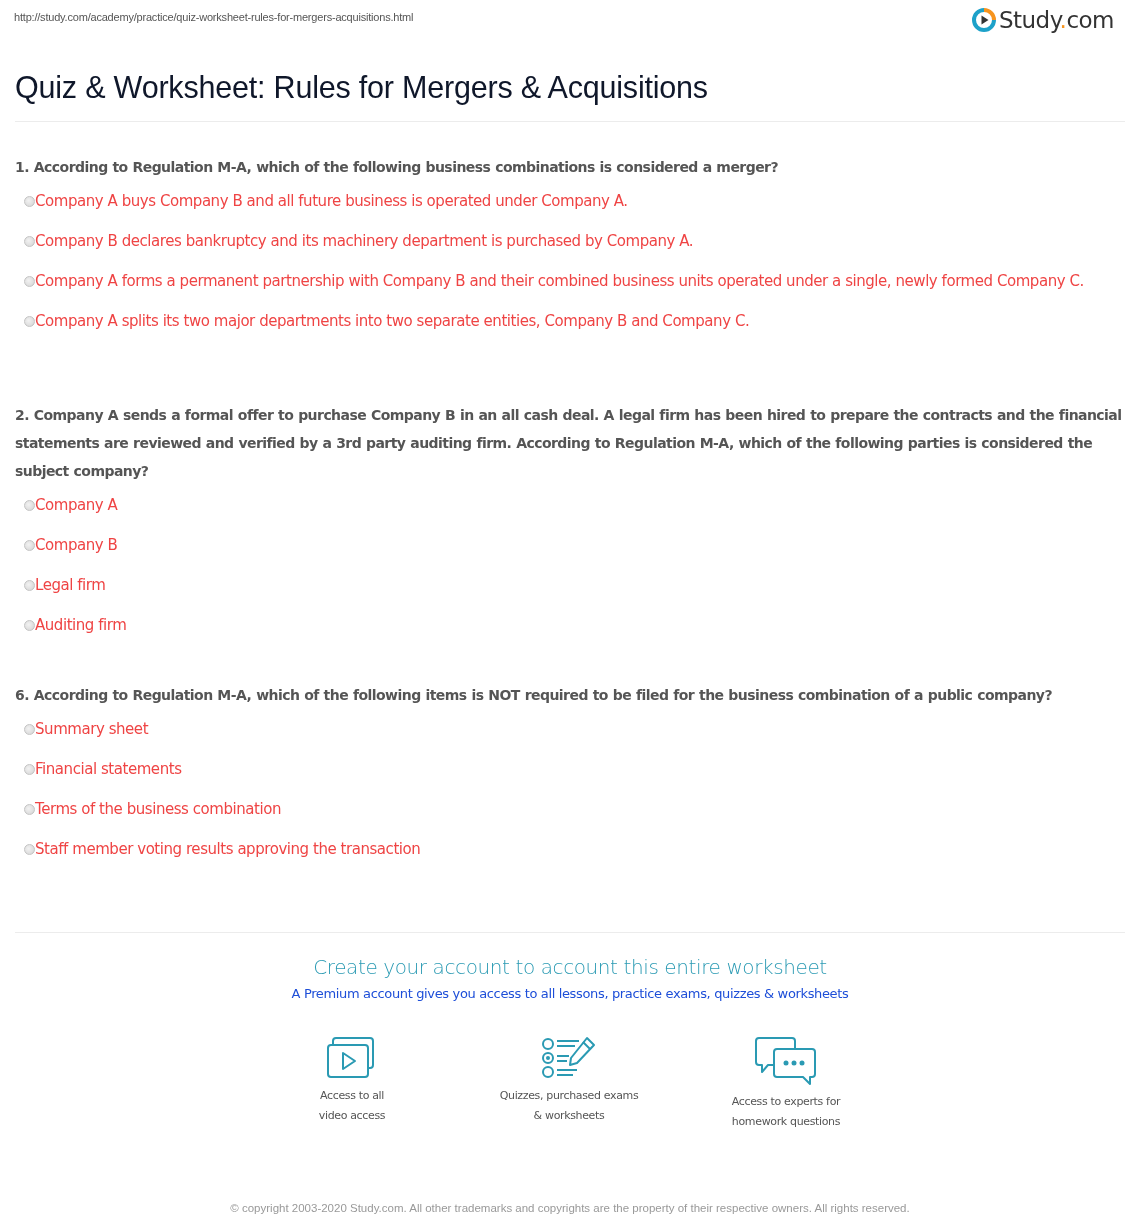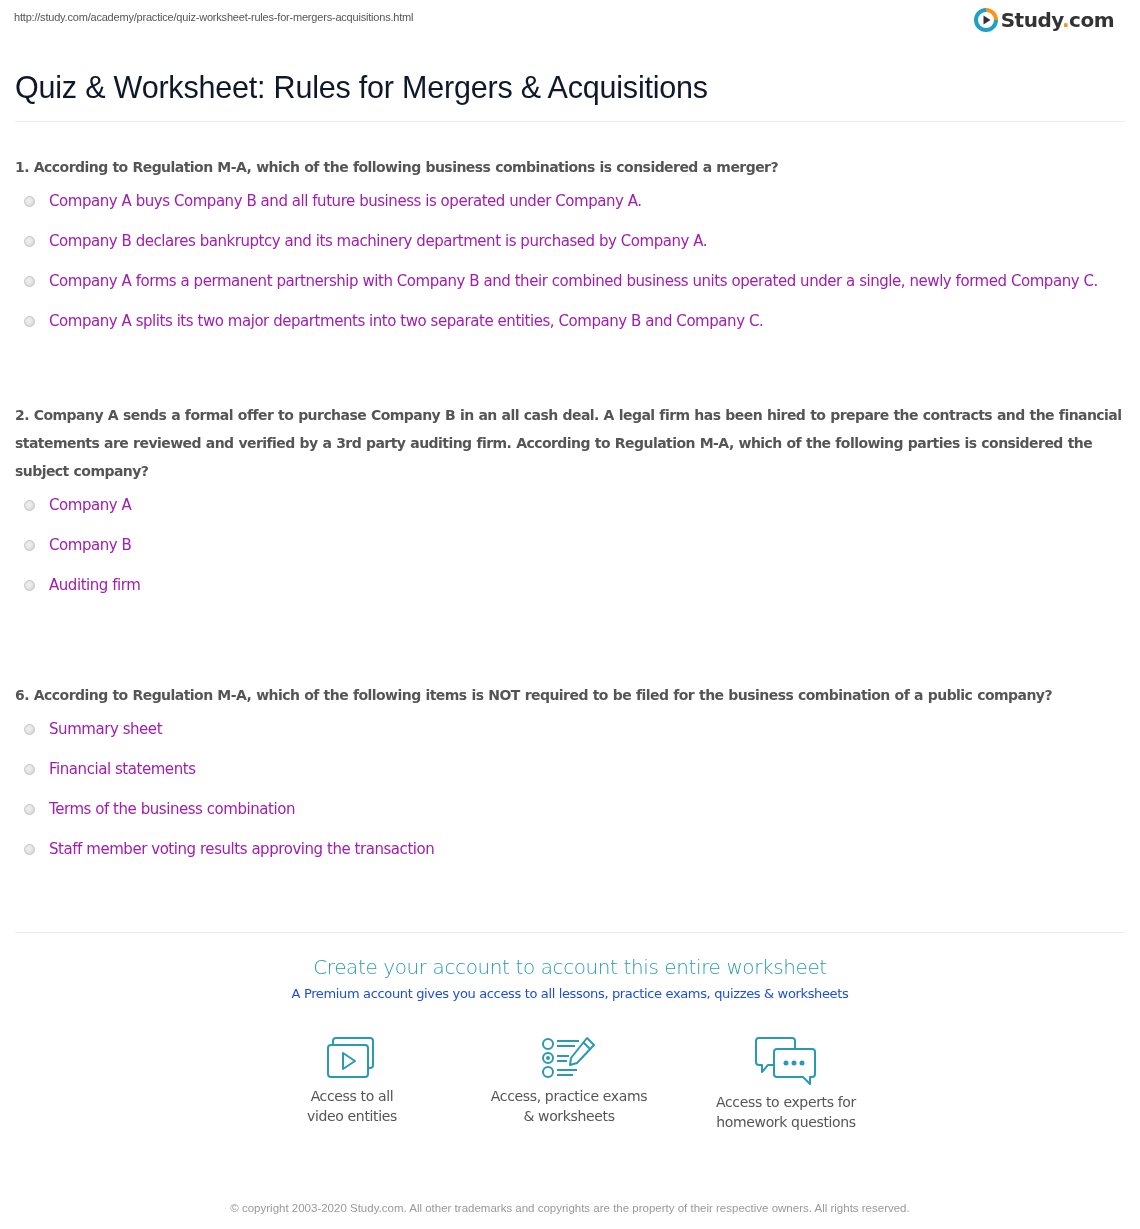--- a/index.html
+++ b/index.html
@@ -25,22 +25,22 @@
       position: absolute;
       right: 26px;
       top: 8px;
       display: flex;
       align-items: center;
       gap: 3px;
     }
     .logo svg { display: block; }
     .logo-text {
       font-family: "DejaVu Sans", sans-serif;
-      font-size: 20px;
-      font-weight: bold;
+      font-size: 23px;
+      font-weight: normal;
       color: #333333;
       letter-spacing: -0.5px;
       line-height: 1;
     }
     .logo-dot { color: #f7941e; }
     .page-title {
       position: absolute;
       left: 15px;
       top: 70px;
       font-family: "Liberation Sans", sans-serif;
@@ -80,24 +80,24 @@
     .radio {
       flex: 0 0 auto;
       width: 11px;
       height: 11px;
       border-radius: 50%;
       background: radial-gradient(circle at 40% 40%, #f2f2f2 0%, #dcdcdc 70%, #c8c8c8 100%);
       border: 1px solid #c4c4c4;
       margin: 7px 0 0 9px;
     }
     .opt-label {
-      margin-left: 14px;
+      margin-left: 0;
       font-family: "DejaVu Sans", sans-serif;
       font-size: 15px;
-      color: #a21caf;
+      color: #ef4444;
       line-height: 24px;
       letter-spacing: -0.45px;
     }
     .section-divider {
       position: absolute;
       left: 15px;
       right: 15px;
       top: 932px;
       height: 1px;
       background: #ececec;
@@ -128,21 +128,21 @@
     .feature {
       position: absolute;
       top: 1036px;
       width: 200px;
       text-align: center;
     }
     .feature svg { display: block; margin: 0 auto; }
     .feature-label {
       margin-top: 6px;
       font-family: "DejaVu Sans", sans-serif;
-      font-size: 14px;
+      font-size: 11px;
       line-height: 20px;
       color: #555;
       letter-spacing: -0.35px;
     }
     .copyright {
       position: absolute;
       left: 215px;
       width: 710px;
       top: 1164px;
       text-align: center;
@@ -197,20 +197,24 @@
 <div class="question" style="top:401px;">
   <div class="q-text">2. Company A sends a formal offer to purchase Company B in an all cash deal. A legal firm has been hired to prepare the contracts and the financial statements are reviewed and verified by a 3rd party auditing firm. According to Regulation M-A, which of the following parties is considered the subject company?</div>
   <ul class="options">
     <li class="option">
       <span class="radio"></span>
       <span class="opt-label">Company A</span>
     </li>
     <li class="option">
       <span class="radio"></span>
       <span class="opt-label">Company B</span>
+    </li>
+    <li class="option">
+      <span class="radio"></span>
+      <span class="opt-label">Legal firm</span>
     </li>
     <li class="option">
       <span class="radio"></span>
       <span class="opt-label">Auditing firm</span>
     </li>
   </ul>
 </div>
 
 <div class="question" style="top:681px;">
   <div class="q-text">6. According to Regulation M-A, which of the following items is NOT required to be filed for the business combination of a public company?</div>
@@ -242,21 +246,21 @@
 <div class="feature" style="left:252px;">
   <span>
     <svg width="52" height="44" viewBox="0 0 52 44">
       <rect x="7" y="2" width="40" height="30" rx="3" fill="#fff" stroke="#2a9ab3" stroke-width="2"></rect>
       <rect x="2" y="9" width="40" height="32" rx="3" fill="#fff" stroke="#2a9ab3" stroke-width="2"></rect>
       <path d="M17 17 L29 25 L17 33 Z" fill="none" stroke="#2a9ab3" stroke-width="2" stroke-linejoin="round"></path>
     </svg>
   </span>
   <div class="feature-label">
     <div>Access to all</div>
-    <div>video entities</div>
+    <div>video access</div>
   </div>
 </div>
 
 <div class="feature" style="left:469px;">
   <span>
     <svg width="56" height="44" viewBox="0 0 56 44">
       <circle cx="7" cy="8" r="5" fill="none" stroke="#2a9ab3" stroke-width="2"></circle>
       <circle cx="7" cy="22" r="5" fill="none" stroke="#2a9ab3" stroke-width="2"></circle>
       <circle cx="7" cy="22" r="2" fill="#2a9ab3"></circle>
       <circle cx="7" cy="36" r="5" fill="none" stroke="#2a9ab3" stroke-width="2"></circle>
@@ -264,21 +268,21 @@
       <line x1="16" y1="10" x2="34" y2="10" stroke="#2a9ab3" stroke-width="2"></line>
       <line x1="16" y1="20" x2="28" y2="20" stroke="#2a9ab3" stroke-width="2"></line>
       <line x1="16" y1="25" x2="26" y2="25" stroke="#2a9ab3" stroke-width="2"></line>
       <line x1="16" y1="34" x2="36" y2="34" stroke="#2a9ab3" stroke-width="2"></line>
       <line x1="16" y1="39" x2="32" y2="39" stroke="#2a9ab3" stroke-width="2"></line>
       <path d="M46 2 L53 9 L36 27 L29 29 L30 22 Z" fill="none" stroke="#2a9ab3" stroke-width="2" stroke-linejoin="round"></path>
       <line x1="42" y1="6" x2="49" y2="13" stroke="#2a9ab3" stroke-width="2"></line>
     </svg>
   </span>
   <div class="feature-label">
-    <div>Access, practice exams</div>
+    <div>Quizzes, purchased exams</div>
     <div>&amp; worksheets</div>
   </div>
 </div>
 
 <div class="feature" style="left:686px;">
   <span>
     <svg width="64" height="50" viewBox="0 0 64 50">
       <path d="M5 2 H38 A3 3 0 0 1 41 5 V26 A3 3 0 0 1 38 29 H14 L8 36 V29 H5 A3 3 0 0 1 2 26 V5 A3 3 0 0 1 5 2 Z" fill="#fff" stroke="#2a9ab3" stroke-width="2" stroke-linejoin="round"></path>
       <path d="M23 13 H58 A3 3 0 0 1 61 16 V38 A3 3 0 0 1 58 41 H56 V48 L49 41 H23 A3 3 0 0 1 20 38 V16 A3 3 0 0 1 23 13 Z" fill="#fff" stroke="#2a9ab3" stroke-width="2" stroke-linejoin="round"></path>
       <circle cx="32" cy="27" r="2.5" fill="#2a9ab3"></circle>

